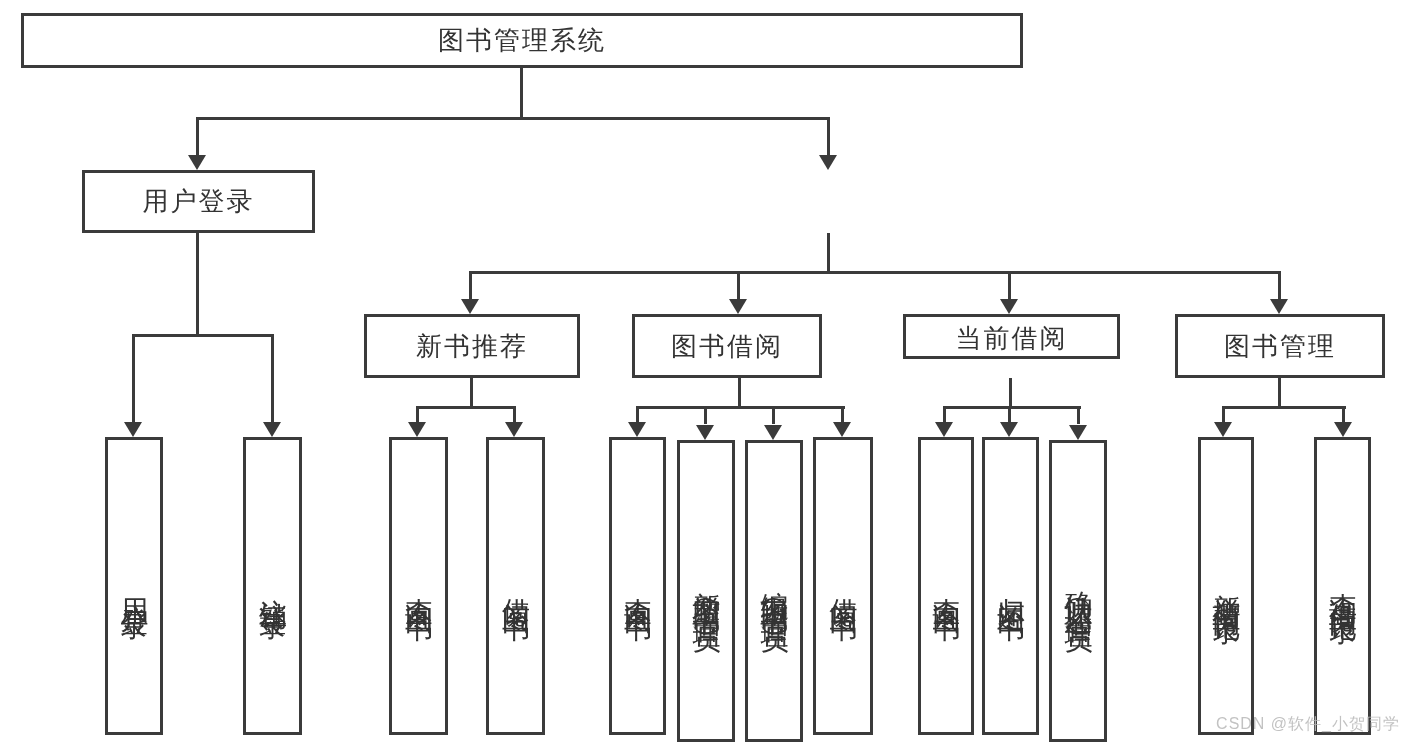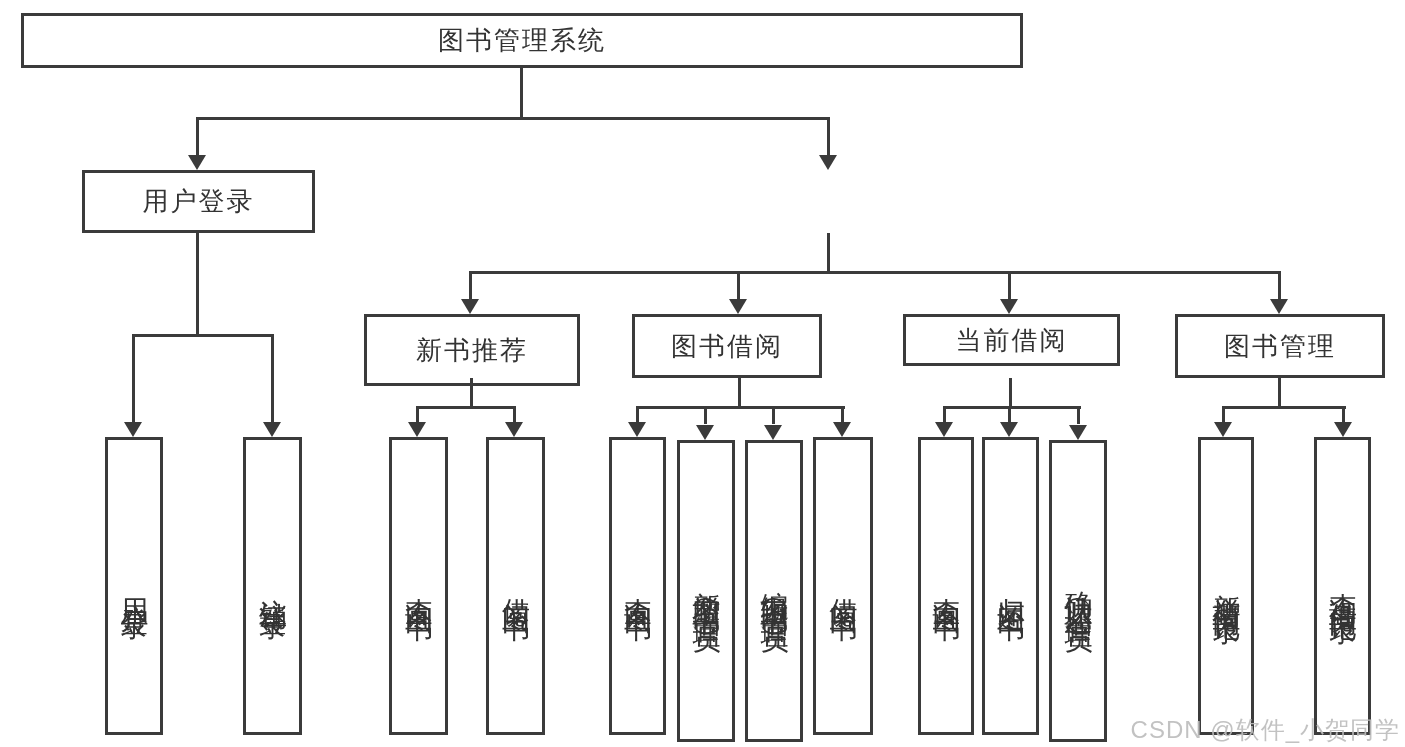--- a/index.html
+++ b/index.html
@@ -20,21 +20,21 @@
   }
   .vl { position:absolute; width:3px; background:#3b3b3b; }
   .hl { position:absolute; height:3px; background:#3b3b3b; }
   .arrow {
     position:absolute; width:0; height:0;
     border-left:9px solid transparent; border-right:9px solid transparent;
     border-top:15px solid #3b3b3b;
   }
   .watermark {
     position:absolute; top:714px; right:5px; z-index:5;
-    font-size:24px; color:#bdbdbd; opacity:0.92; letter-spacing:1px;
+    font-size:16px; color:#bdbdbd; opacity:0.92; letter-spacing:1px;
   }
 </style>
 </head>
 <body>
 
 <div id="stage">
 
   <div class="box" style="left:21px; top:13px; width:1002px; height:55px;justify-content:center;">
     <span>图书管理系统</span>
   </div>
@@ -61,27 +61,27 @@
   <div class="hl" style="left:469px; top:271px; width:812px;"></div>
   <div class="vl" style="left:469px; top:271px; height:30px;"></div>
   <div class="arrow" style="left:461px; top:299px;"></div>
   <div class="vl" style="left:737px; top:271px; height:30px;"></div>
   <div class="arrow" style="left:729px; top:299px;"></div>
   <div class="vl" style="left:1008px; top:271px; height:30px;"></div>
   <div class="arrow" style="left:1000px; top:299px;"></div>
   <div class="vl" style="left:1278px; top:271px; height:30px;"></div>
   <div class="arrow" style="left:1270px; top:299px;"></div>
 
-  <div class="box" style="left:364px; top:314px; width:216px; height:72px;text-align:right;">
+  <div class="box" style="left:364px; top:314px; width:216px; height:64px;text-align:right;">
     <span>新书推荐</span>
   </div>
   <div class="box" style="left:632px; top:314px; width:190px; height:64px;">
     <span>图书借阅</span>
   </div>
-  <div class="box" style="left:903px; top:314px; width:217px; height:52px;">
+  <div class="box" style="left:903px; top:314px; width:217px; height:45px;align-items:flex-end;">
     <span>当前借阅</span>
   </div>
   <div class="box" style="left:1175px; top:314px; width:210px; height:64px;">
     <span>图书管理</span>
   </div>
 
   <div class="vl" style="left:470px; top:378px; height:30px;"></div>
   <div class="hl" style="left:416px; top:406px; width:100px;"></div>
   <div class="vl" style="left:416px; top:406px; height:18px;"></div>
   <div class="arrow" style="left:408px; top:422px;"></div>

